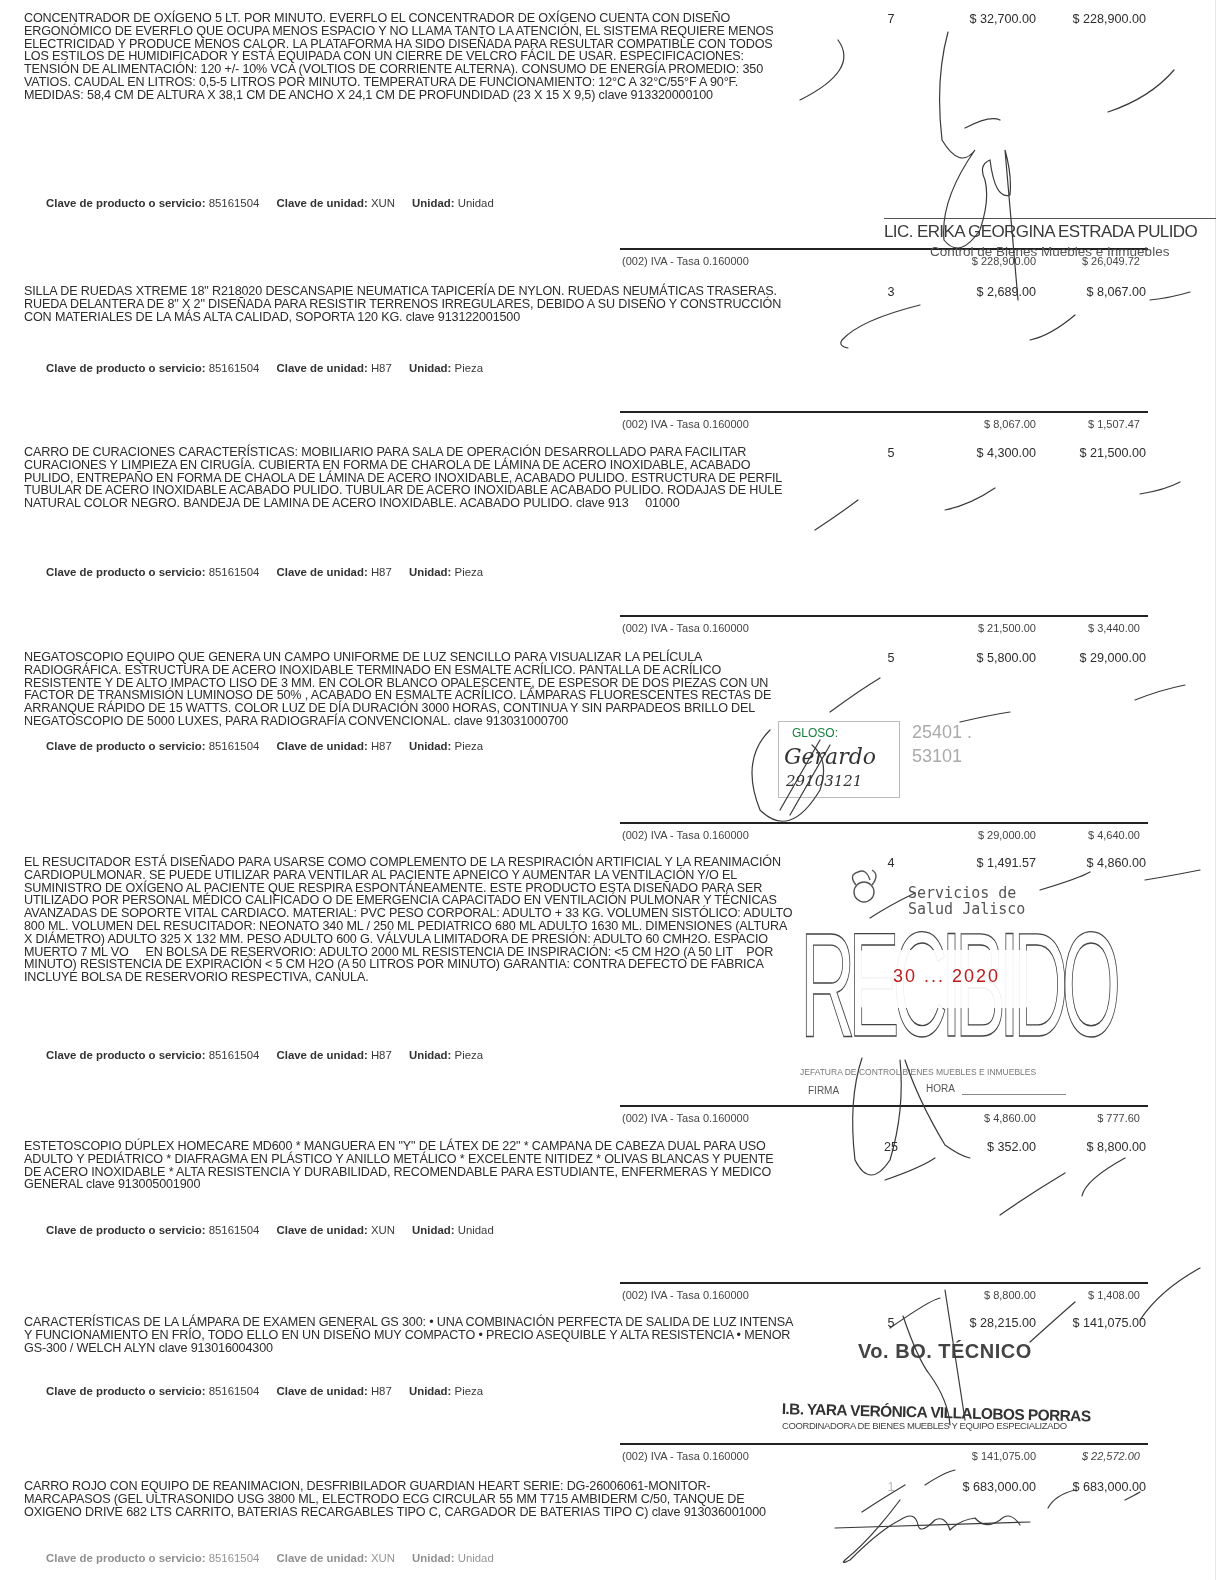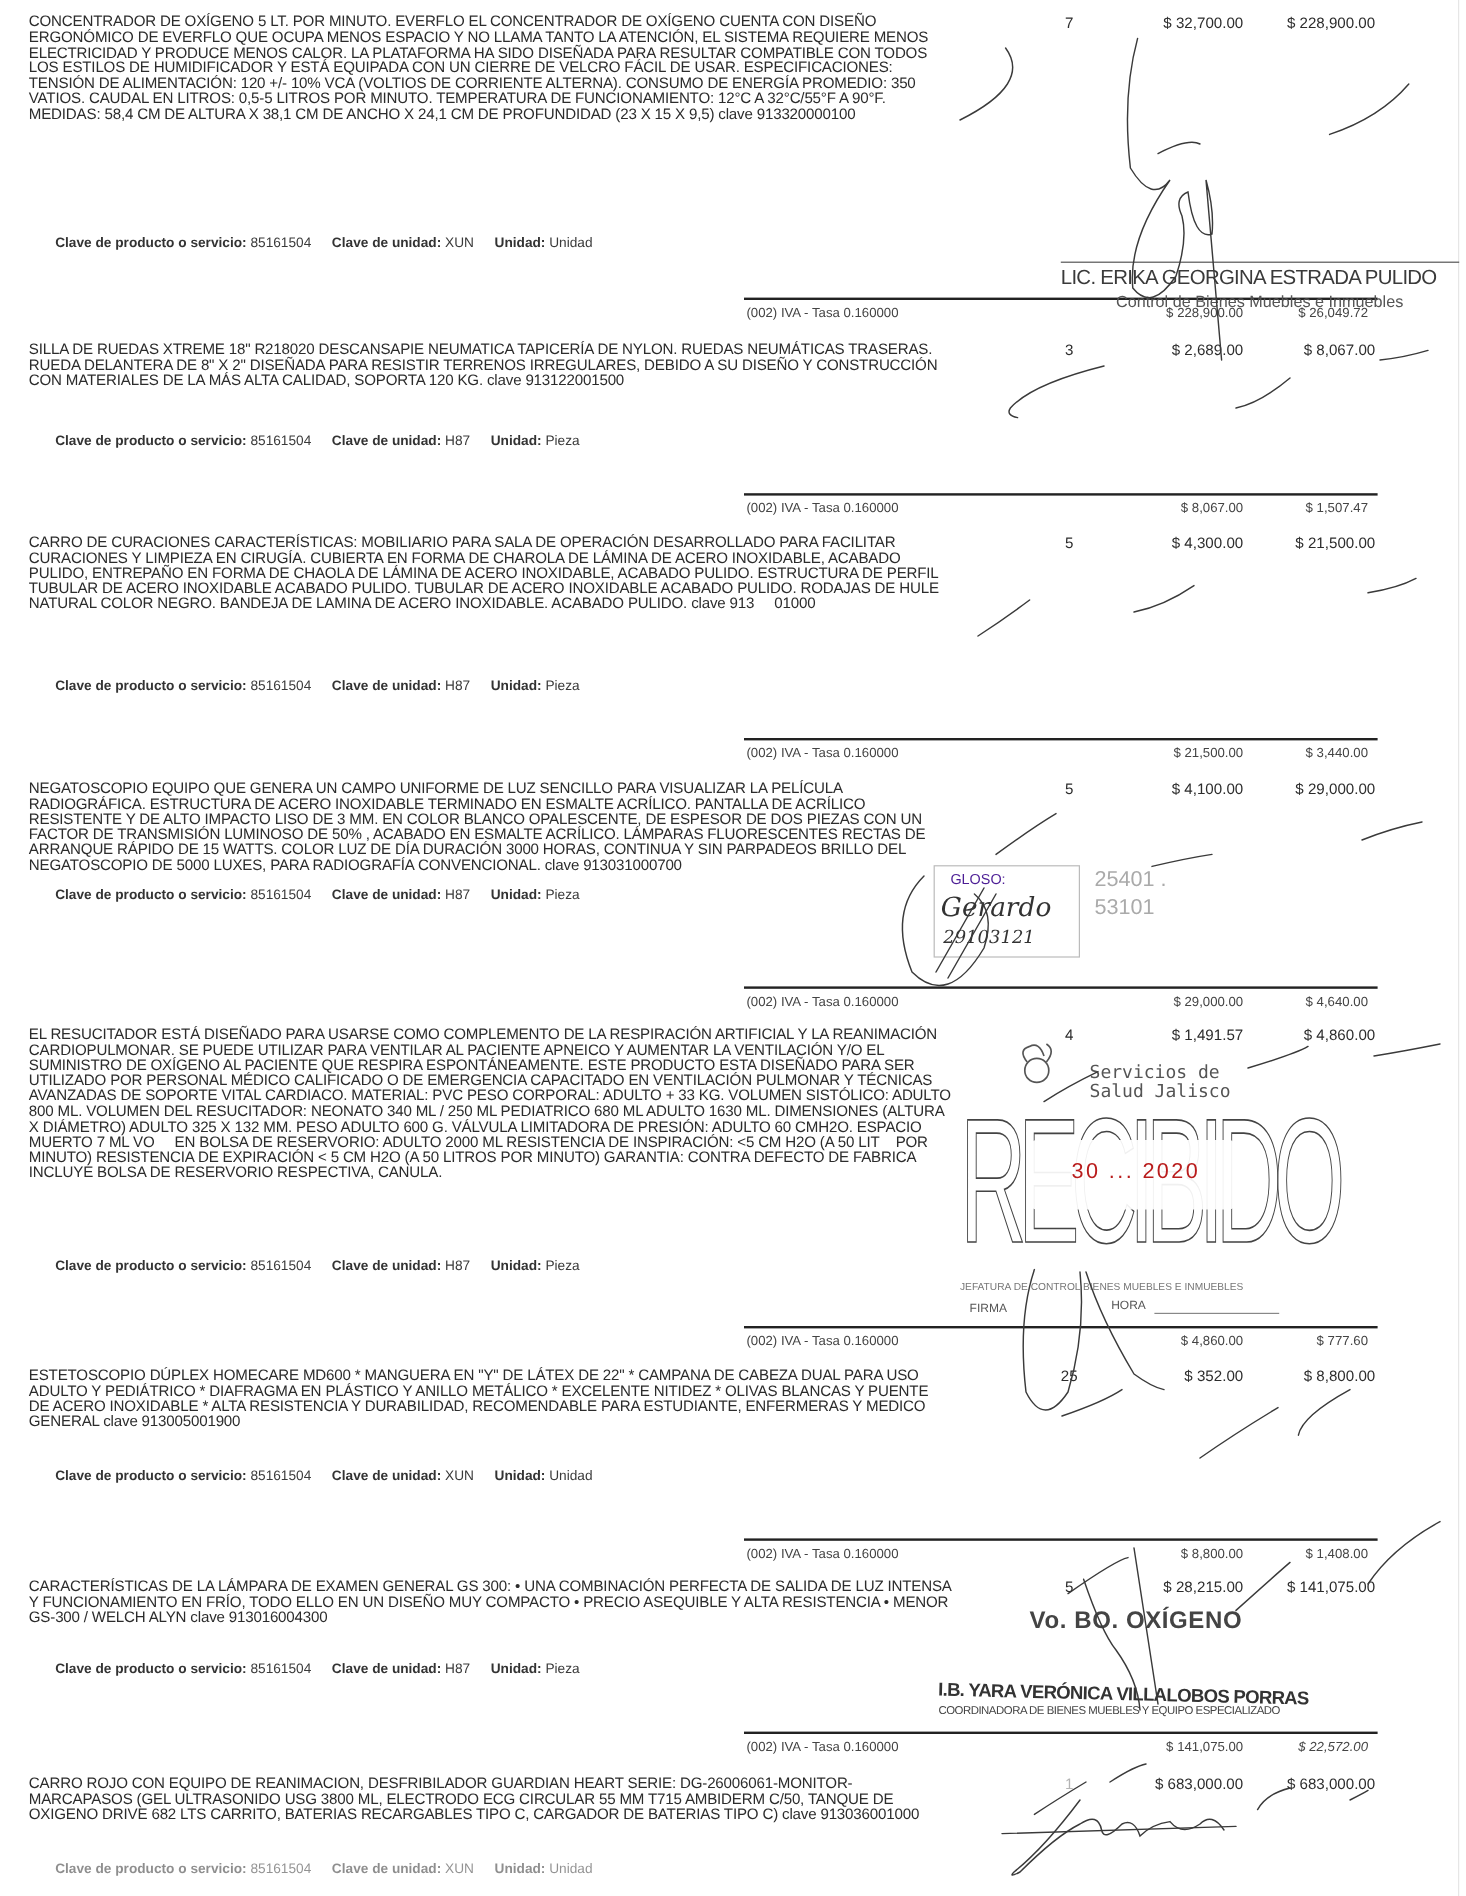--- a/index.html
+++ b/index.html
@@ -86,21 +86,21 @@
   <div class="desc" style="top:651px;">NEGATOSCOPIO EQUIPO QUE GENERA UN CAMPO UNIFORME DE LUZ SENCILLO PARA VISUALIZAR LA PELÍCULA RADIOGRÁFICA. ESTRUCTURA DE ACERO INOXIDABLE TERMINADO EN ESMALTE ACRÍLICO. PANTALLA DE ACRÍLICO RESISTENTE Y DE ALTO IMPACTO LISO DE 3 MM. EN COLOR BLANCO OPALESCENTE, DE ESPESOR DE DOS PIEZAS CON UN FACTOR DE TRANSMISIÓN LUMINOSO DE 50% , ACABADO EN ESMALTE ACRÍLICO. LÁMPARAS FLUORESCENTES RECTAS DE ARRANQUE RÁPIDO DE 15 WATTS. COLOR LUZ DE DÍA DURACIÓN 3000 HORAS, CONTINUA Y SIN PARPADEOS BRILLO DEL NEGATOSCOPIO DE 5000 LUXES, PARA RADIOGRAFÍA CONVENCIONAL. clave 913031000700</div>
   <div class="meta" style="top:740px;">
     <b>Clave de producto o servicio:</b>
     <span class="v">85161504</span>
     <b>Clave de unidad:</b>
     <span class="v">H87</span>
     <b>Unidad:</b>
     <span>Pieza</span>
   </div>
   <div class="qty" style="left:876px; top:651px;">5</div>
-  <div class="price" style="left:926px; top:651px;">$ 4,100.00</div>
+  <div class="price" style="left:926px; top:651px;">$ 5,800.00</div>
   <div class="amount" style="left:1036px; top:651px;">$ 29,000.00</div>
   <div class="tax-line" style="top:822px;"></div>
   <div class="tax-label" style="top:829px;">(002) IVA - Tasa 0.160000</div>
   <div class="tax-base" style="left:926px; top:829px;">$ 29,000.00</div>
   <div class="tax-amt" style="left:1030px; top:829px;">$ 4,640.00</div>
 
   <div class="desc" style="top:856px;">EL RESUCITADOR ESTÁ DISEÑADO PARA USARSE COMO COMPLEMENTO DE LA RESPIRACIÓN ARTIFICIAL Y LA REANIMACIÓN CARDIOPULMONAR. SE PUEDE UTILIZAR PARA VENTILAR AL PACIENTE APNEICO Y AUMENTAR LA VENTILACIÓN Y/O EL SUMINISTRO DE OXÍGENO AL PACIENTE QUE RESPIRA ESPONTÁNEAMENTE. ESTE PRODUCTO ESTA DISEÑADO PARA SER UTILIZADO POR PERSONAL MÉDICO CALIFICADO O DE EMERGENCIA CAPACITADO EN VENTILACIÓN PULMONAR Y TÉCNICAS AVANZADAS DE SOPORTE VITAL CARDIACO. MATERIAL: PVC PESO CORPORAL: ADULTO + 33 KG. VOLUMEN SISTÓLICO: ADULTO 800 ML. VOLUMEN DEL RESUCITADOR: NEONATO 340 ML / 250 ML PEDIATRICO 680 ML ADULTO 1630 ML. DIMENSIONES (ALTURA X DIÁMETRO) ADULTO 325 X 132 MM. PESO ADULTO 600 G. VÁLVULA LIMITADORA DE PRESIÓN: ADULTO 60 CMH2O. ESPACIO MUERTO 7 ML VO&nbsp;&nbsp;&nbsp;&nbsp;&nbsp;EN BOLSA DE RESERVORIO: ADULTO 2000 ML RESISTENCIA DE INSPIRACIÓN: &lt;5 CM H2O (A 50 LIT&nbsp;&nbsp;&nbsp;&nbsp;POR MINUTO) RESISTENCIA DE EXPIRACIÓN &lt; 5 CM H2O (A 50 LITROS POR MINUTO) GARANTIA: CONTRA DEFECTO DE FABRICA INCLUYE BOLSA DE RESERVORIO RESPECTIVA, CANULA.</div>
   <div class="meta" style="top:1049px;">
     <b>Clave de producto o servicio:</b>
     <span class="v">85161504</span>
@@ -165,41 +165,41 @@
   <div class="amount" style="left:1036px; top:1480px;">$ 683,000.00</div>
 
   <div>
     <div style="position:absolute; left:884px; top:218px; width:332px; height:1px; background:#555;"></div>
     <div class="stamp-text" style="left:884px; top:222px; font-size:17px; color:#3a3a3a; letter-spacing:-0.6px;">LIC. ERIKA GEORGINA ESTRADA PULIDO</div>
     <div class="stamp-text" style="left:930px; top:244px; font-size:13.5px; color:#555;">Control de Bienes Muebles e Inmuebles</div>
   </div>
 
   <div>
     <div style="position:absolute; left:778px; top:721px; width:120px; height:75px; border:1px solid #bbb;"></div>
-    <div class="stamp-text" style="left:792px; top:726px; font-size:12px; color:#4c1d95;">GLOSO:</div>
+    <div class="stamp-text" style="left:792px; top:726px; font-size:12px; color:#15803d;">GLOSO:</div>
     <div class="stamp-text" style="left:784px; top:744px; font-size:22px; color:#333; font-family:'DejaVu Serif', serif; font-style:italic;">Gerardo</div>
     <div class="stamp-text" style="left:786px; top:772px; font-size:15px; color:#333; font-family:'DejaVu Serif', serif; font-style:italic;">29103121</div>
     <div class="stamp-text" style="left:912px; top:722px; font-size:18px; color:#aaa;">25401 .</div>
     <div class="stamp-text" style="left:912px; top:746px; font-size:18px; color:#aaa;">53101</div>
   </div>
 
   <div>
     <div class="stamp-text" style="left:908px; top:884px; font-size:15px; color:#555; font-family:'DejaVu Sans Mono', monospace;">Servicios de</div>
     <div class="stamp-text" style="left:908px; top:900px; font-size:15px; color:#555; font-family:'DejaVu Sans Mono', monospace;">Salud Jalisco</div>
     <div class="stamp-text" style="left:800px; top:910px; font-size:148px; line-height:150px; color:transparent; -webkit-text-stroke:1.4px #444; font-family:'Liberation Sans Narrow','Liberation Sans', sans-serif; letter-spacing:-14px; transform:scaleX(0.52); transform-origin:left top;">RECIBIDO</div>
     <div style="position:absolute; left:858px; top:950px; width:172px; height:58px; background:#fff; border-radius:6px; opacity:0.92;"></div>
     <div class="stamp-text" style="left:880px; top:966px; font-size:18px; color:#b91c1c; letter-spacing:2px;margin-left:13px;">30 ... 2020</div>
     <div class="stamp-text" style="left:800px; top:1067px; font-size:8.5px; color:#777;">JEFATURA DE CONTROL BIENES MUEBLES E INMUEBLES</div>
     <div class="stamp-text" style="left:808px; top:1085px; font-size:10px; color:#555;">FIRMA</div>
     <div class="stamp-text" style="left:926px; top:1083px; font-size:10px; color:#555;">HORA</div>
     <div style="position:absolute; left:962px; top:1094px; width:104px; height:1px; background:#888;"></div>
   </div>
 
   <div>
-    <div class="stamp-text" style="left:858px; top:1340px; font-size:20px; font-weight:bold; color:#444; letter-spacing:0.5px;">Vo. BO. OXÍGENO</div>
+    <div class="stamp-text" style="left:858px; top:1340px; font-size:20px; font-weight:bold; color:#444; letter-spacing:0.5px;">Vo. BO. TÉCNICO</div>
     <div class="stamp-text" style="left:782px; top:1400px; font-size:15.5px; font-weight:bold; color:#333; letter-spacing:-0.6px; transform:rotate(1.4deg); transform-origin:left top;">I.B. YARA VERÓNICA VILLALOBOS PORRAS</div>
     <div class="stamp-text" style="left:782px; top:1420px; font-size:9.5px; color:#444; letter-spacing:-0.4px;">COORDINADORA DE BIENES MUEBLES Y EQUIPO ESPECIALIZADO</div>
   </div>
 
   <svg class="overlay" viewBox="0 0 1222 1580">
     <g fill="none" stroke="#3a3a3a" stroke-width="1.2" stroke-linecap="round">
 
       <path d="M838 40 Q860 70 800 100"></path>
       <path d="M1000 120 Q990 115 965 128"></path>
       <path d="M1108 112 Q1150 98 1174 70"></path>

